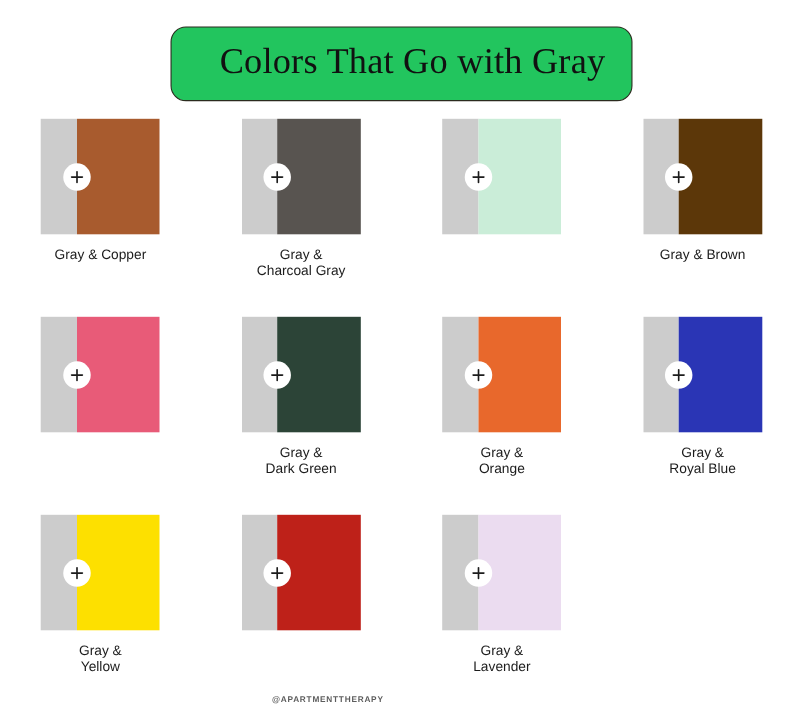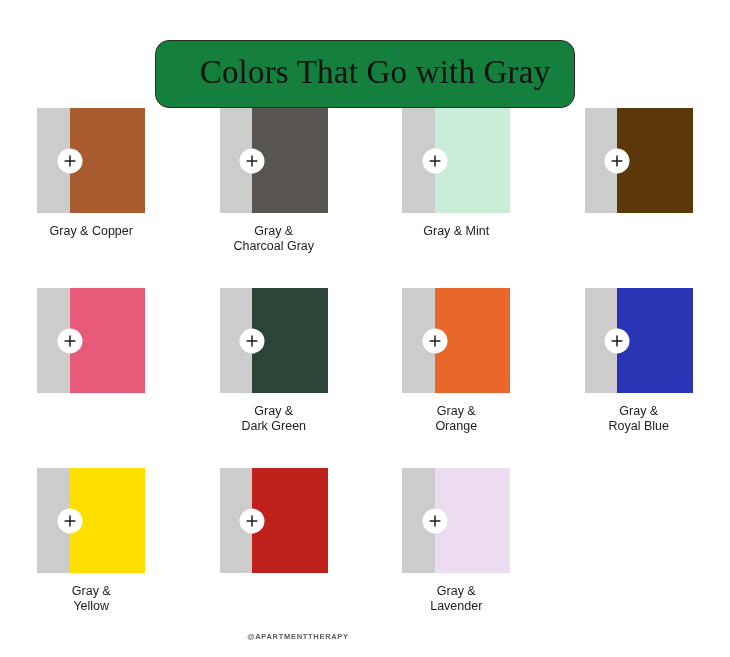--- a/index.html
+++ b/index.html
@@ -20,27 +20,26 @@
   .title-wrap {
     position: absolute;
     top: 24px;
     left: 0;
     width: 730px;
     display: flex;
     justify-content: center;
   }
 
   .title-banner {
-    background: #15803d;
+    background: #22c55e;
     border: 1.5px solid #2b2b1e;
     border-radius: 14px;
     padding: 14px 14px 17px 34px;
     min-width: 420px;
     text-align: center;
-    margin-top: 16px;
   }
 
   .title-text {
     font-family: "Liberation Serif", serif;
     font-size: 33px;
     line-height: 1.05;
     color: #111111;
     letter-spacing: 0.2px;
     white-space: nowrap;
   }
@@ -166,33 +165,33 @@
       <div class="swatch">
         <div class="swatch-gray" style="background: rgb(204, 204, 204);"></div>
         <div class="swatch-color" style="background: rgb(202, 237, 216);"></div>
         <div class="plus-badge">
           <svg width="13" height="13" viewBox="0 0 13 13" aria-hidden="true">
             <line x1="6.5" y1="1.6" x2="6.5" y2="11.4" stroke="#1c1c1c" stroke-width="1.5" stroke-linecap="round"></line>
             <line x1="1.6" y1="6.5" x2="11.4" y2="6.5" stroke="#1c1c1c" stroke-width="1.5" stroke-linecap="round"></line>
           </svg>
         </div>
       </div>
-      <div class="cell-label">Gray &amp; Mint</div>
     </div>
     <div class="cell">
       <div class="swatch">
         <div class="swatch-gray" style="background: rgb(204, 204, 204);"></div>
         <div class="swatch-color" style="background: rgb(92, 55, 9);"></div>
         <div class="plus-badge">
           <svg width="13" height="13" viewBox="0 0 13 13" aria-hidden="true">
             <line x1="6.5" y1="1.6" x2="6.5" y2="11.4" stroke="#1c1c1c" stroke-width="1.5" stroke-linecap="round"></line>
             <line x1="1.6" y1="6.5" x2="11.4" y2="6.5" stroke="#1c1c1c" stroke-width="1.5" stroke-linecap="round"></line>
           </svg>
         </div>
       </div>
+      <div class="cell-label">Gray &amp; Brown</div>
     </div>
     <div class="cell">
       <div class="swatch">
         <div class="swatch-gray" style="background: rgb(204, 204, 204);"></div>
         <div class="swatch-color" style="background: rgb(232, 91, 120);"></div>
         <div class="plus-badge">
           <svg width="13" height="13" viewBox="0 0 13 13" aria-hidden="true">
             <line x1="6.5" y1="1.6" x2="6.5" y2="11.4" stroke="#1c1c1c" stroke-width="1.5" stroke-linecap="round"></line>
             <line x1="1.6" y1="6.5" x2="11.4" y2="6.5" stroke="#1c1c1c" stroke-width="1.5" stroke-linecap="round"></line>
           </svg>

